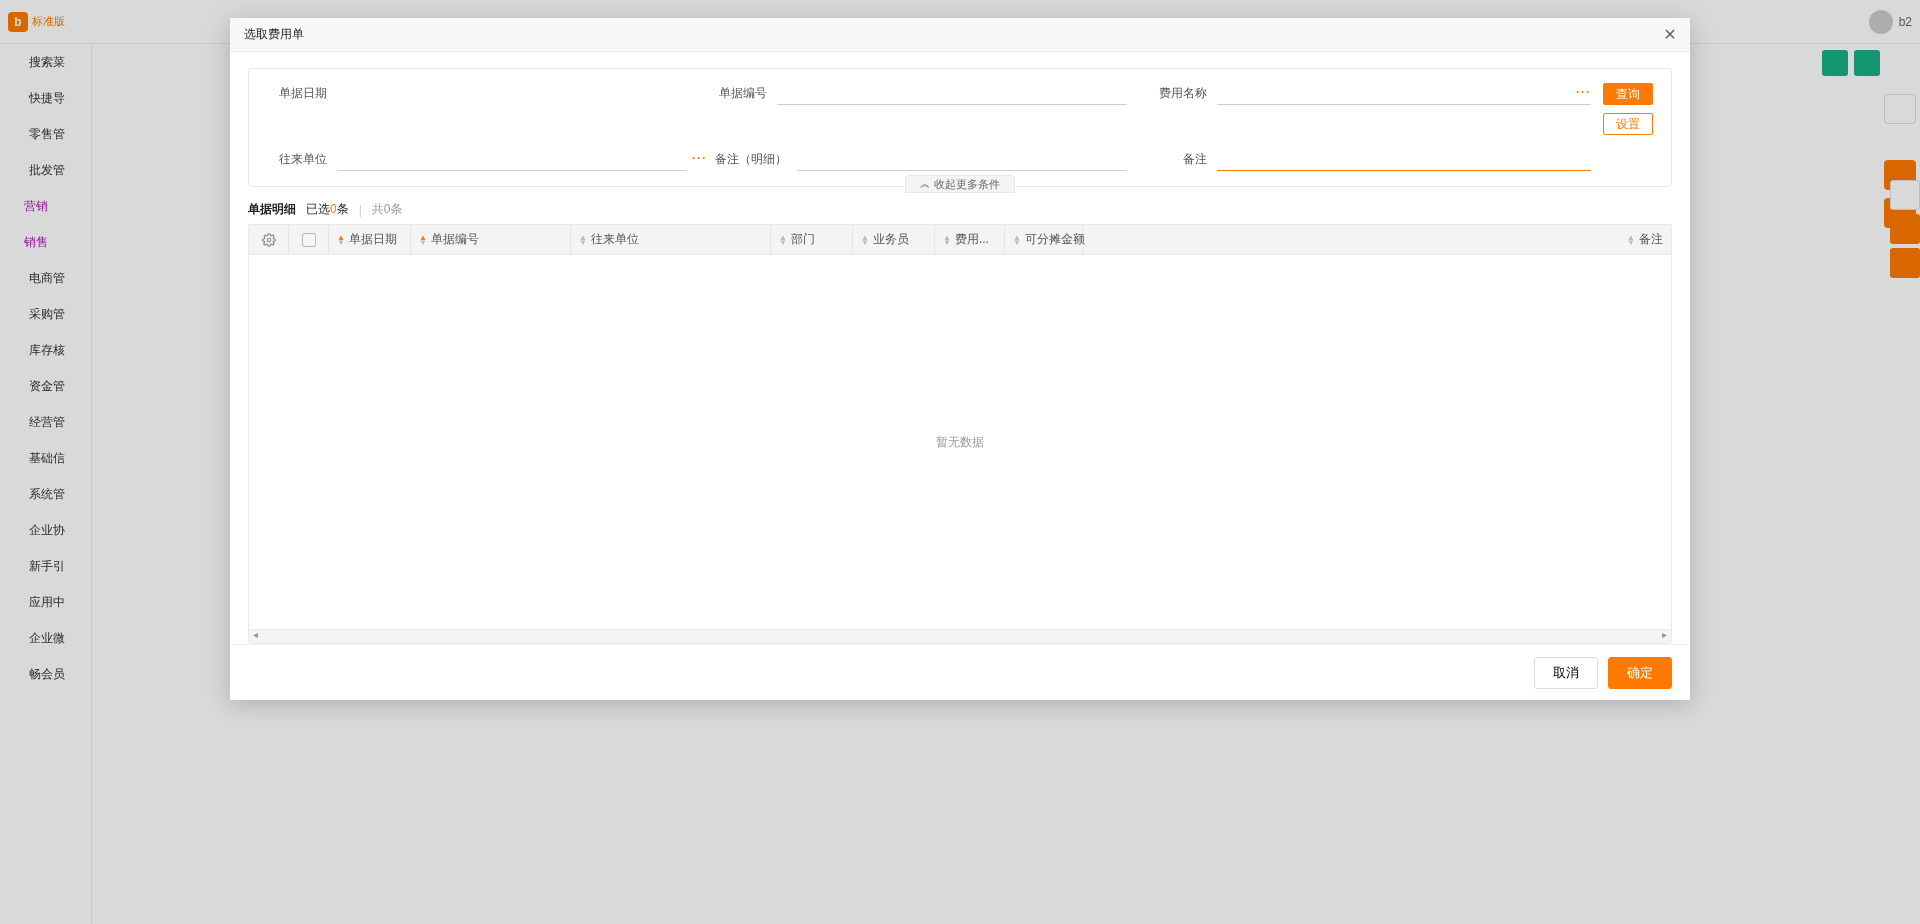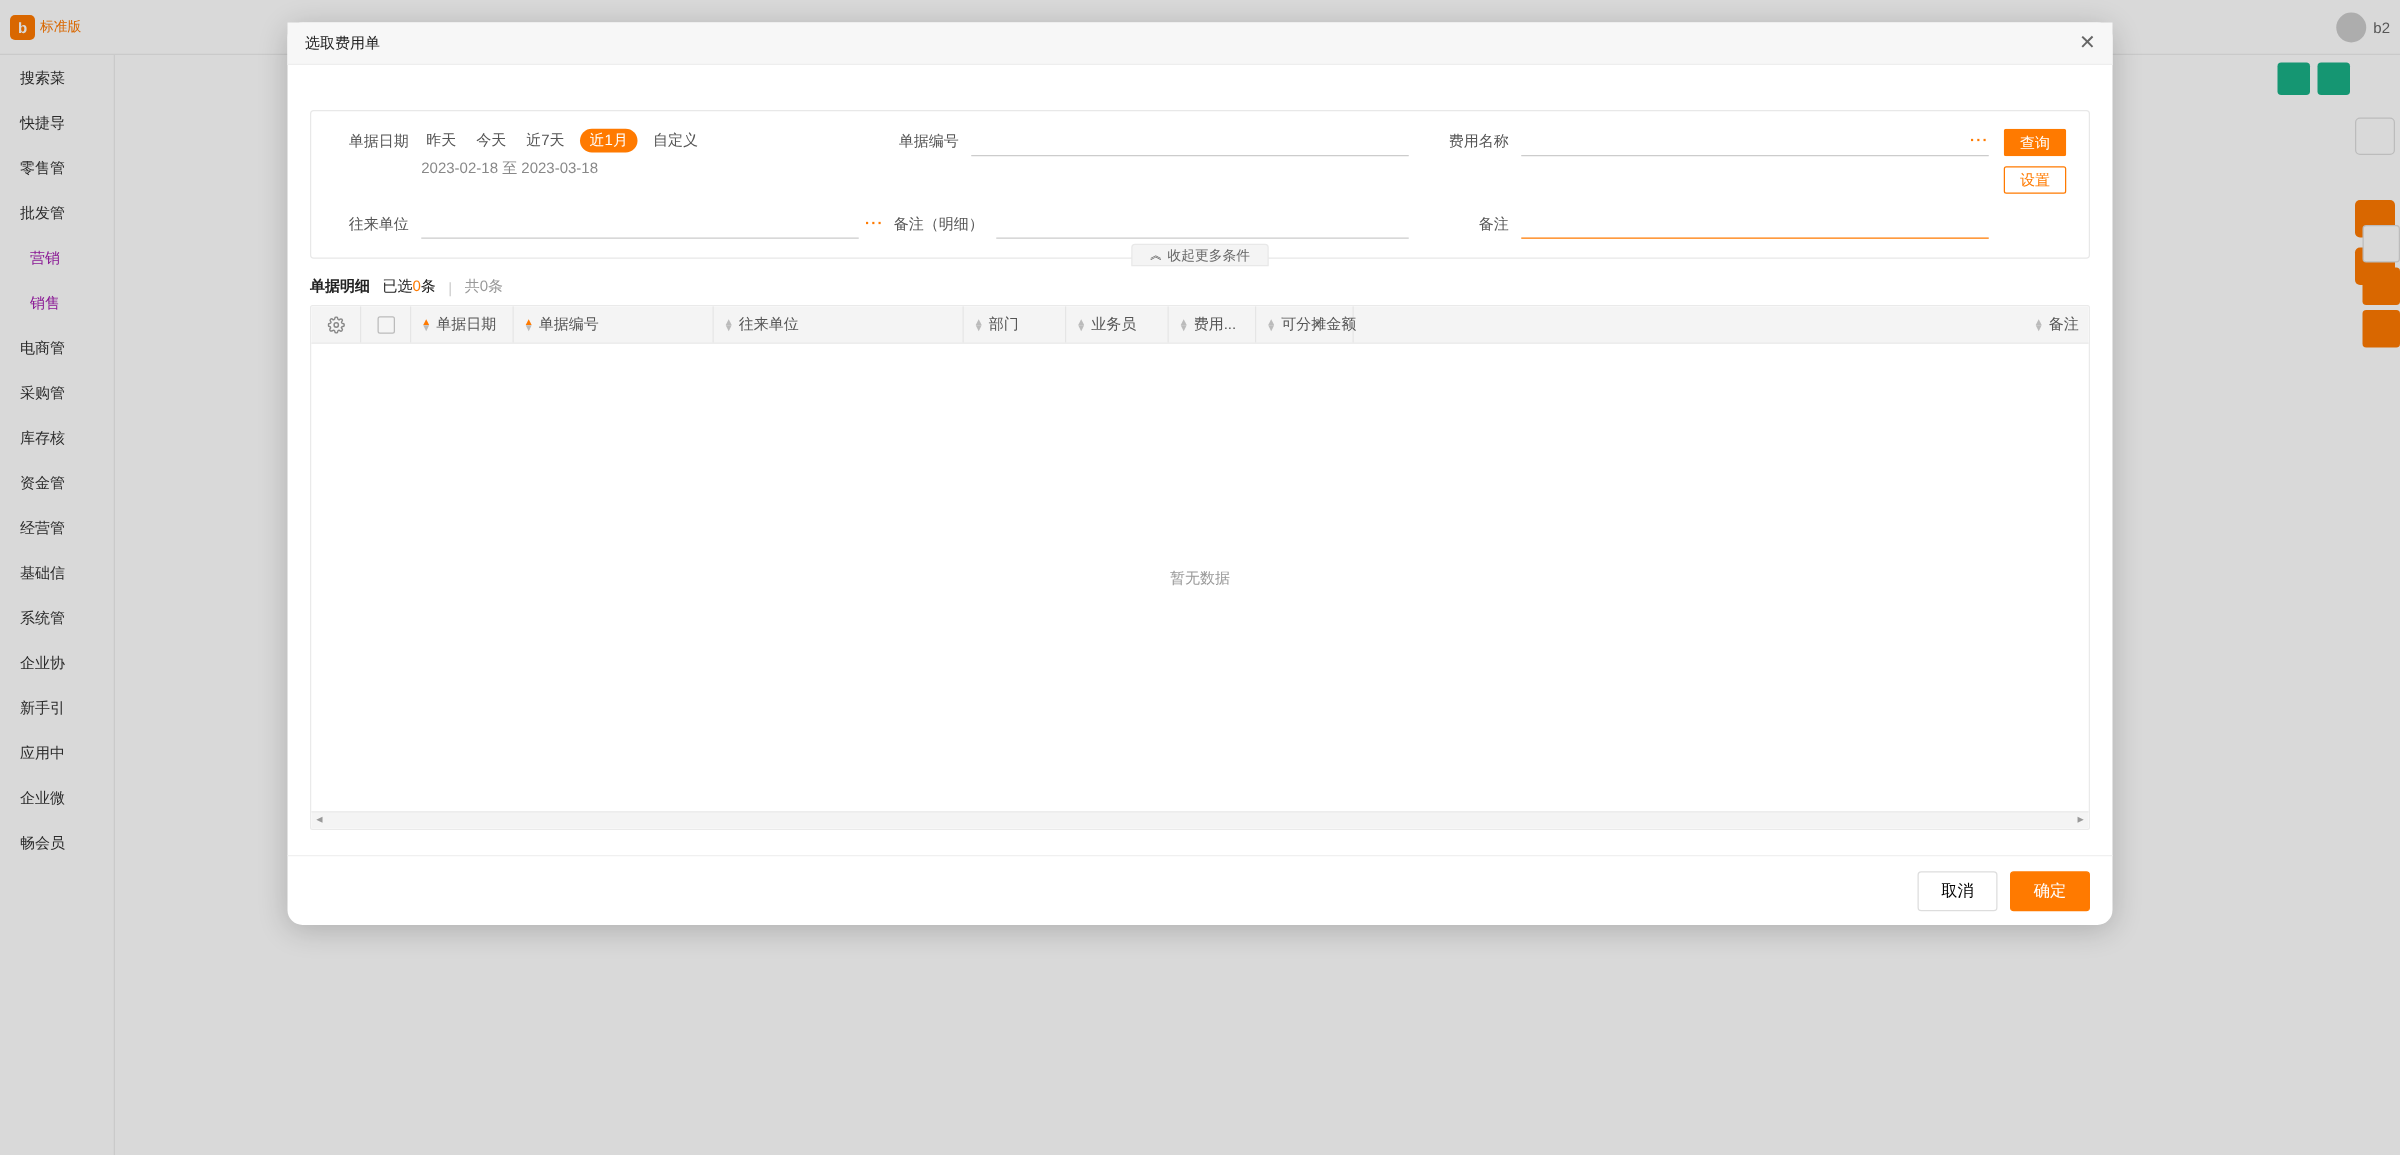--- a/index.html
+++ b/index.html
@@ -6,35 +6,35 @@
   html, body { width: 100%; height: 100%; font-family: "Microsoft YaHei", Arial, sans-serif; font-size: 12px; color: #333; background: #f5f5f5; overflow: hidden; }
 
   
   .bg-app { position: absolute; inset: 0; background: #fff; }
   .bg-topbar { height: 44px; display: flex; align-items: center; padding: 0 8px; background: #fff; border-bottom: 1px solid #eee; }
   .bg-logo { width: 20px; height: 20px; background: #ff7a00; border-radius: 4px; margin-right: 4px; display:flex;align-items:center;justify-content:center;color:#fff;font-weight:bold;}
   .bg-logo-text { color:#ff7a00; font-size:11px;}
   .bg-user { margin-left:auto; color:#666; display:flex; align-items:center; gap:6px;}
   .bg-avatar { width:24px;height:24px;border-radius:50%;background:#ccc;}
   .bg-sidebar { position:absolute; left:0; top:44px; bottom:0; width:92px; background:#fff; border-right:1px solid #eee; }
-  .bg-sidebar-item { height:36px; display:flex; align-items:center; padding-left:16px; color:#333; font-size:12px; cursor:pointer; white-space:nowrap; overflow:hidden;}
+  .bg-sidebar-item { height:36px; display:flex; align-items:center; padding-left:29px; color:#333; font-size:12px; cursor:pointer; white-space:nowrap; overflow:hidden;}
   .bg-sidebar-item.sub { padding-left:24px; color:#a21caf;}
   .bg-right { position:absolute; right:0; top:44px; bottom:0; width:40px; display:flex; flex-direction:column; gap:8px; padding-top:50px; align-items:center;}
   .bg-right-btn { width:32px; height:30px; border-radius:4px; background:#eee; }
   .bg-right-btn.orange { background:#ff7a00; }
   .bg-right-btn.out { border:1px solid #ddd; background:#fff;}
   .bg-right-float { position:absolute; right:0; top:180px; display:flex; flex-direction:column; gap:4px; align-items:center;}
   .bg-right-sq { width:30px;height:30px;background:#ff7a00;border-radius:3px;}
   .bg-right-sq.paper { background:#fff;border:1px solid #ddd;}
   .bg-top-right-btns { position:absolute; right:40px; top:50px; display:flex; gap:6px;}
   .bg-green-btn { width:26px;height:26px;background:#19b187;border-radius:3px;}
 
   
   .overlay { position:absolute; inset:0; background:rgba(0,0,0,0.15); display:flex; align-items:flex-start; justify-content:center; padding-top:18px;}
-  .modal { width:1460px; background:#fff; border-radius:12px; box-shadow:0 4px 24px rgba(0,0,0,0.2); display:flex; flex-direction:column; max-height: calc(100% - 30px); gap: 20px;}
+  .modal { width:1460px; background:#fff; border-radius:0; box-shadow:0 4px 24px rgba(0,0,0,0.2); display:flex; flex-direction:column; max-height: calc(100% - 30px);}
   .modal-header { height:34px; background:#f7f7f7; border-bottom:1px solid #eee; display:flex; align-items:center; padding:0 14px; font-size:12px; color:#222; position:relative;}
   .modal-close { position:absolute; right:10px; top:6px; width:20px; height:20px; display:flex; align-items:center; justify-content:center; cursor:pointer; color:#666; font-size:16px;}
   .modal-body { flex:1; overflow:hidden; padding:16px 18px 0 18px; display:flex; flex-direction:column;}
   .filter-box { border:1px solid #e8e8e8; border-radius:3px; padding:14px 18px 0 18px; position:relative;}
   .filter-row { display:flex; align-items:flex-start; margin-bottom:14px; }
   .filter-block { display:flex; align-items:flex-start; }
   .filter-label { width:60px; text-align:right; color:#555; flex-shrink:0; padding-top:2px; font-size:12px; margin-right:10px;}
   .filter-control { flex:1; }
   .date-pills { display:flex; gap:8px; align-items:center; font-size:12px;}
   .date-pill { color:#555; cursor:pointer; padding:1px 4px;}
@@ -145,30 +145,20 @@
         </div>
     </div>
 
     <div class="modal-body">
 
       <div class="filter-box">
         <div class="filter-row">
 
           <div class="filter-block" style="width:440px;">
             <div class="filter-label">单据日期</div>
-            <div class="filter-control">
-              <div class="date-pills">
-                <span class="date-pill">昨天</span>
-                <span class="date-pill">今天</span>
-                <span class="date-pill">近7天</span>
-                <span class="date-pill active">近1月</span>
-                <span class="date-pill">自定义</span>
-              </div>
-              <div class="date-range">2023-02-18 至 2023-03-18</div>
-            </div>
           </div>
 
           <div class="filter-block" style="width:440px;">
             <div class="filter-label">单据编号</div>
             <div class="filter-control">
               <input class="underline-input" style="">
             </div>
           </div>
 
           <div class="filter-block" style="flex:1;">

